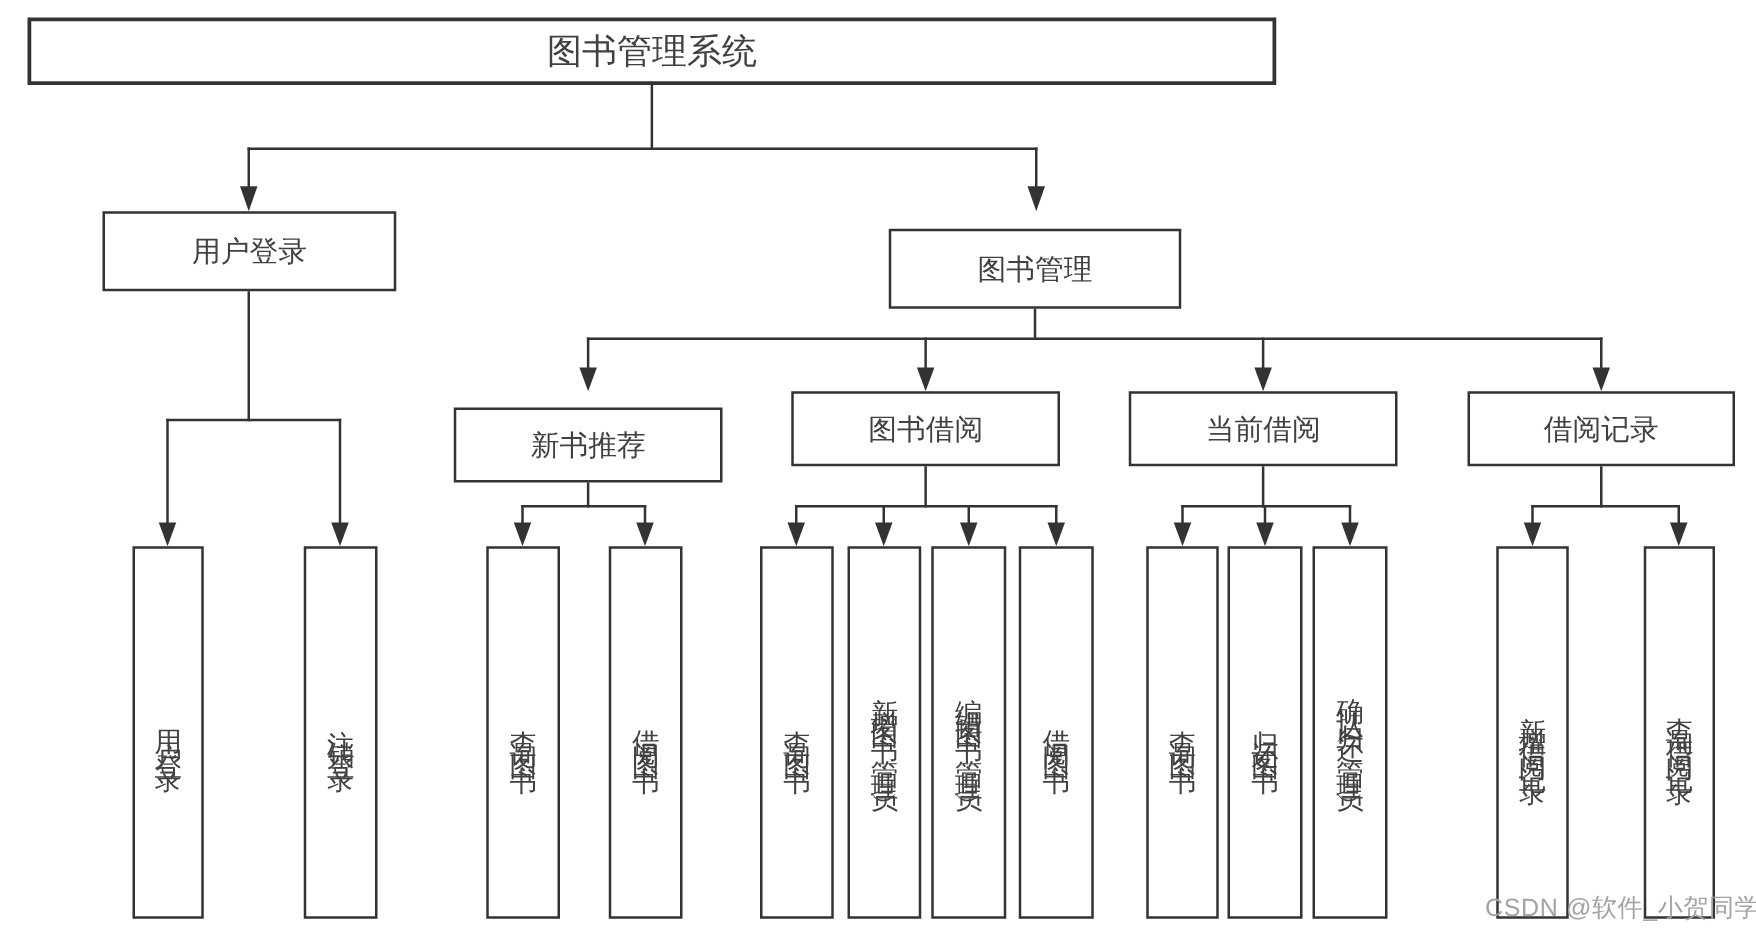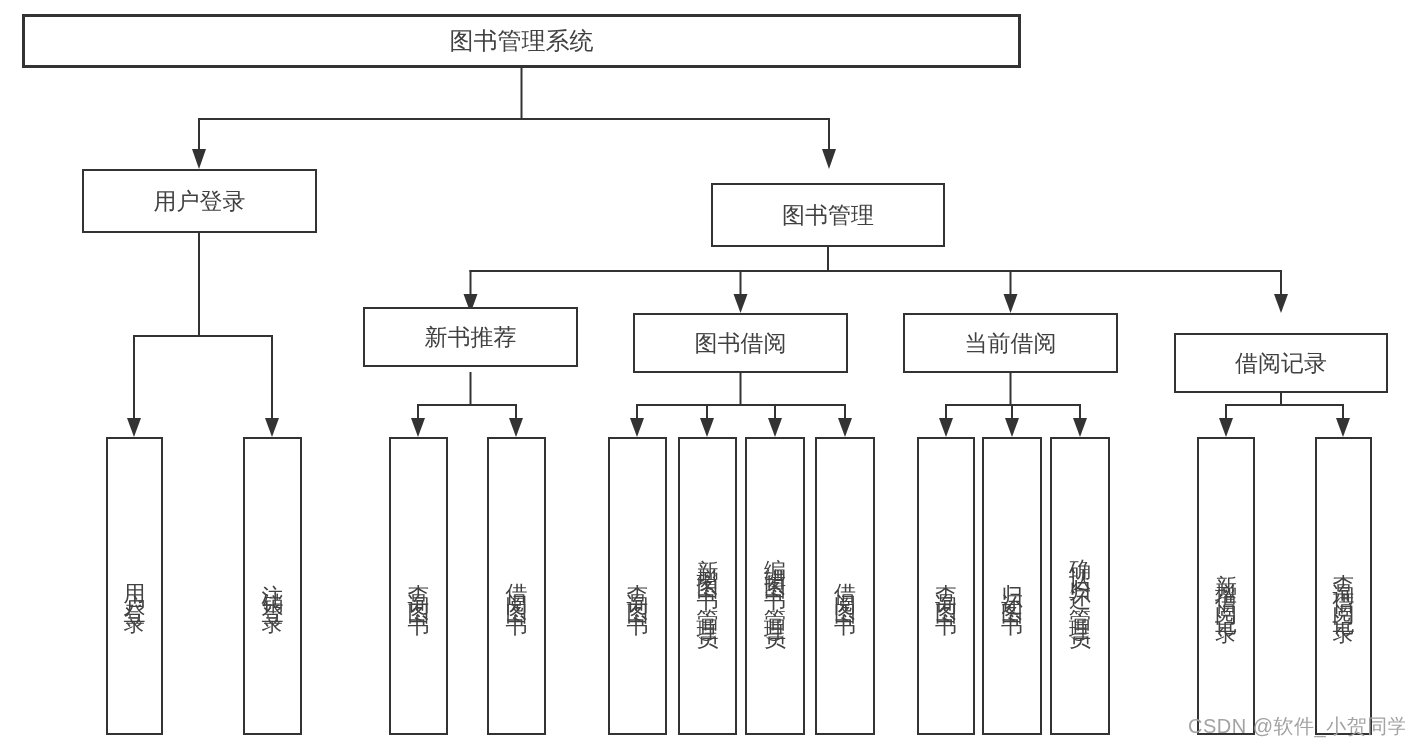--- a/index.html
+++ b/index.html
@@ -29,21 +29,21 @@
     border: 2px solid #333333;
     color: #414141;
     display: flex;
     align-items: center;
     justify-content: center;
     z-index: 1;
     text-align: center;
   }
   .node.root {
     border-width: 3px;
-    font-size: 24px;
+    font-size: 28px;
   }
   .node.hbox {
     font-size: 23px;
   }
   .node.leaf {
     font-size: 22px;
   }
   .leaf .vtext {
     writing-mode: vertical-rl;
     text-orientation: mixed;
@@ -144,30 +144,30 @@
     <span>图书管理系统</span>
   </div>
 
   <div class="node hbox" style="left:82px; top:169px; width:235px; height:64px;">
     <span>用户登录</span>
   </div>
   <div class="node hbox" style="left:711px; top:183px; width:234px; height:64px;">
     <span>图书管理</span>
   </div>
 
-  <div class="node hbox" style="left:363px; top:307px; width:215px; height:60px;">
+  <div class="node hbox" style="left:363px; top:326px; width:215px; height:60px;">
     <span>新书推荐</span>
   </div>
   <div class="node hbox" style="left:633px; top:313px; width:215px; height:60px;">
     <span>图书借阅</span>
   </div>
   <div class="node hbox" style="left:903px; top:313px; width:215px; height:60px;">
     <span>当前借阅</span>
   </div>
-  <div class="node hbox" style="left:1174px; top:313px; width:214px; height:60px;margin-top:20px;">
+  <div class="node hbox" style="left:1174px; top:313px; width:214px; height:60px;">
     <span>借阅记录</span>
   </div>
 
   <div class="node leaf" style="left:106px; top:437px; width:57px; height:298px;">
     <span class="vtext">用户登录</span>
   </div>
   <div class="node leaf" style="left:243px; top:437px; width:59px; height:298px;">
     <span class="vtext">注销登录</span>
   </div>
 

